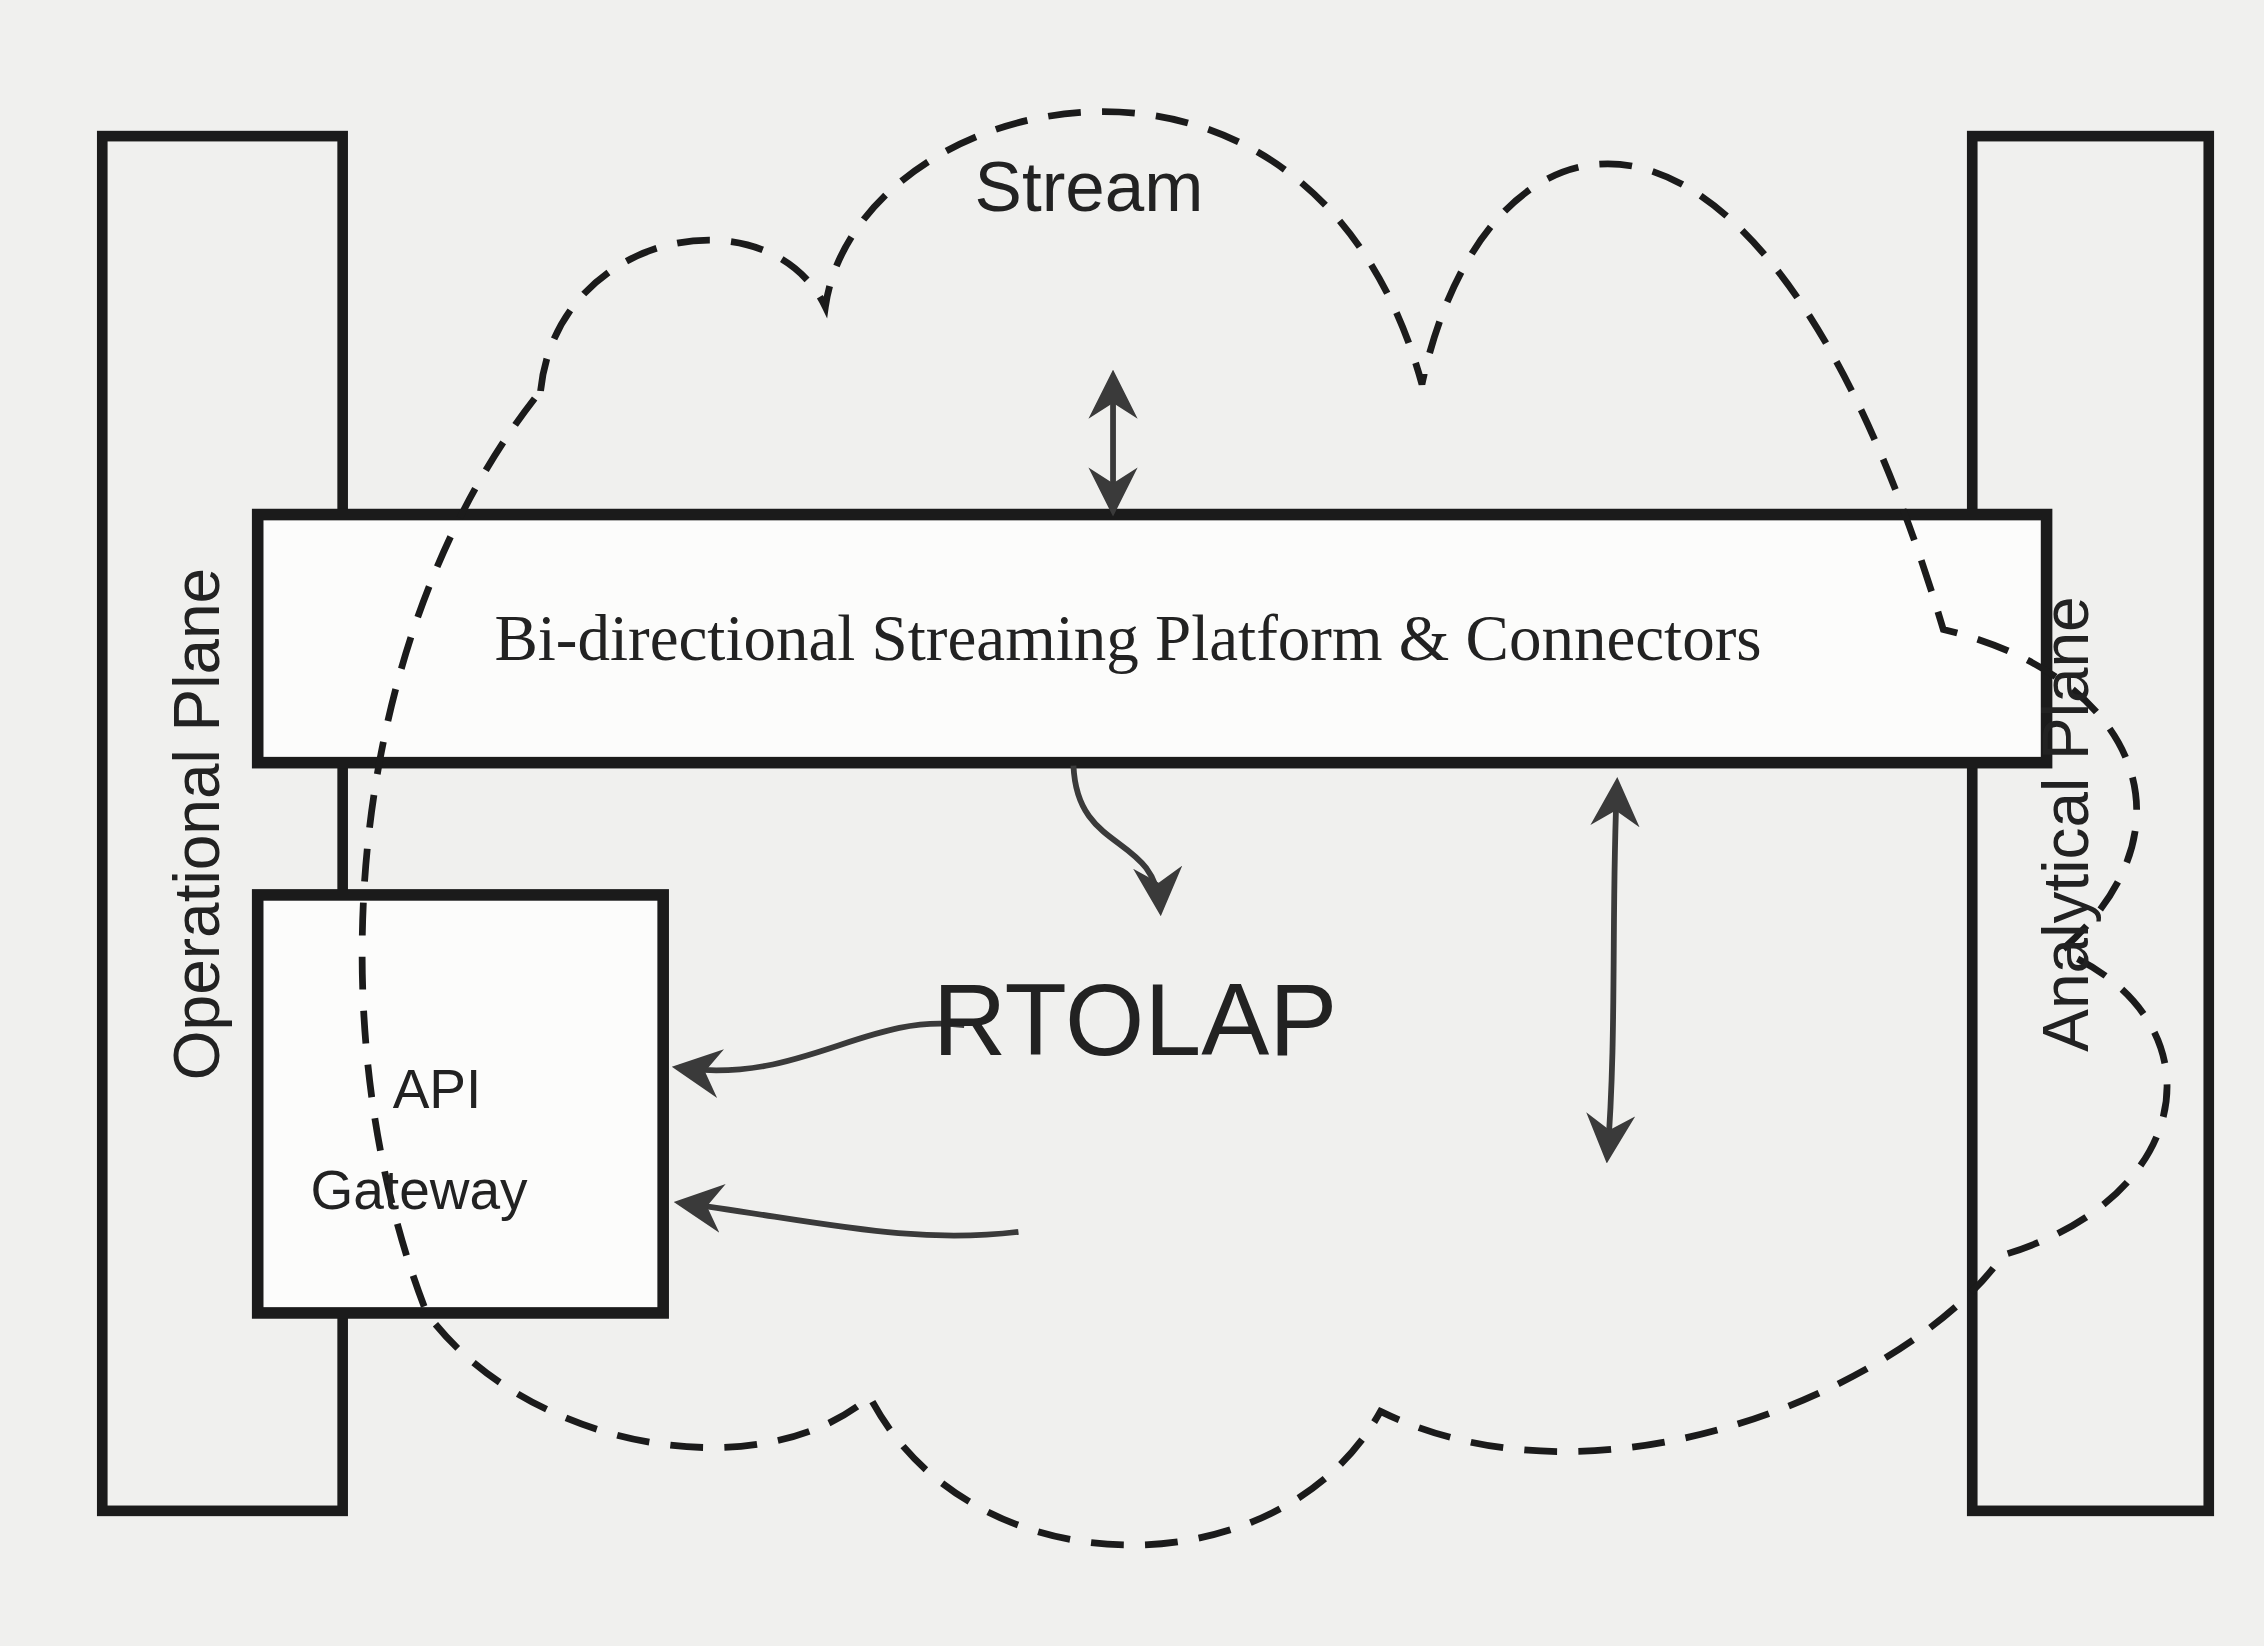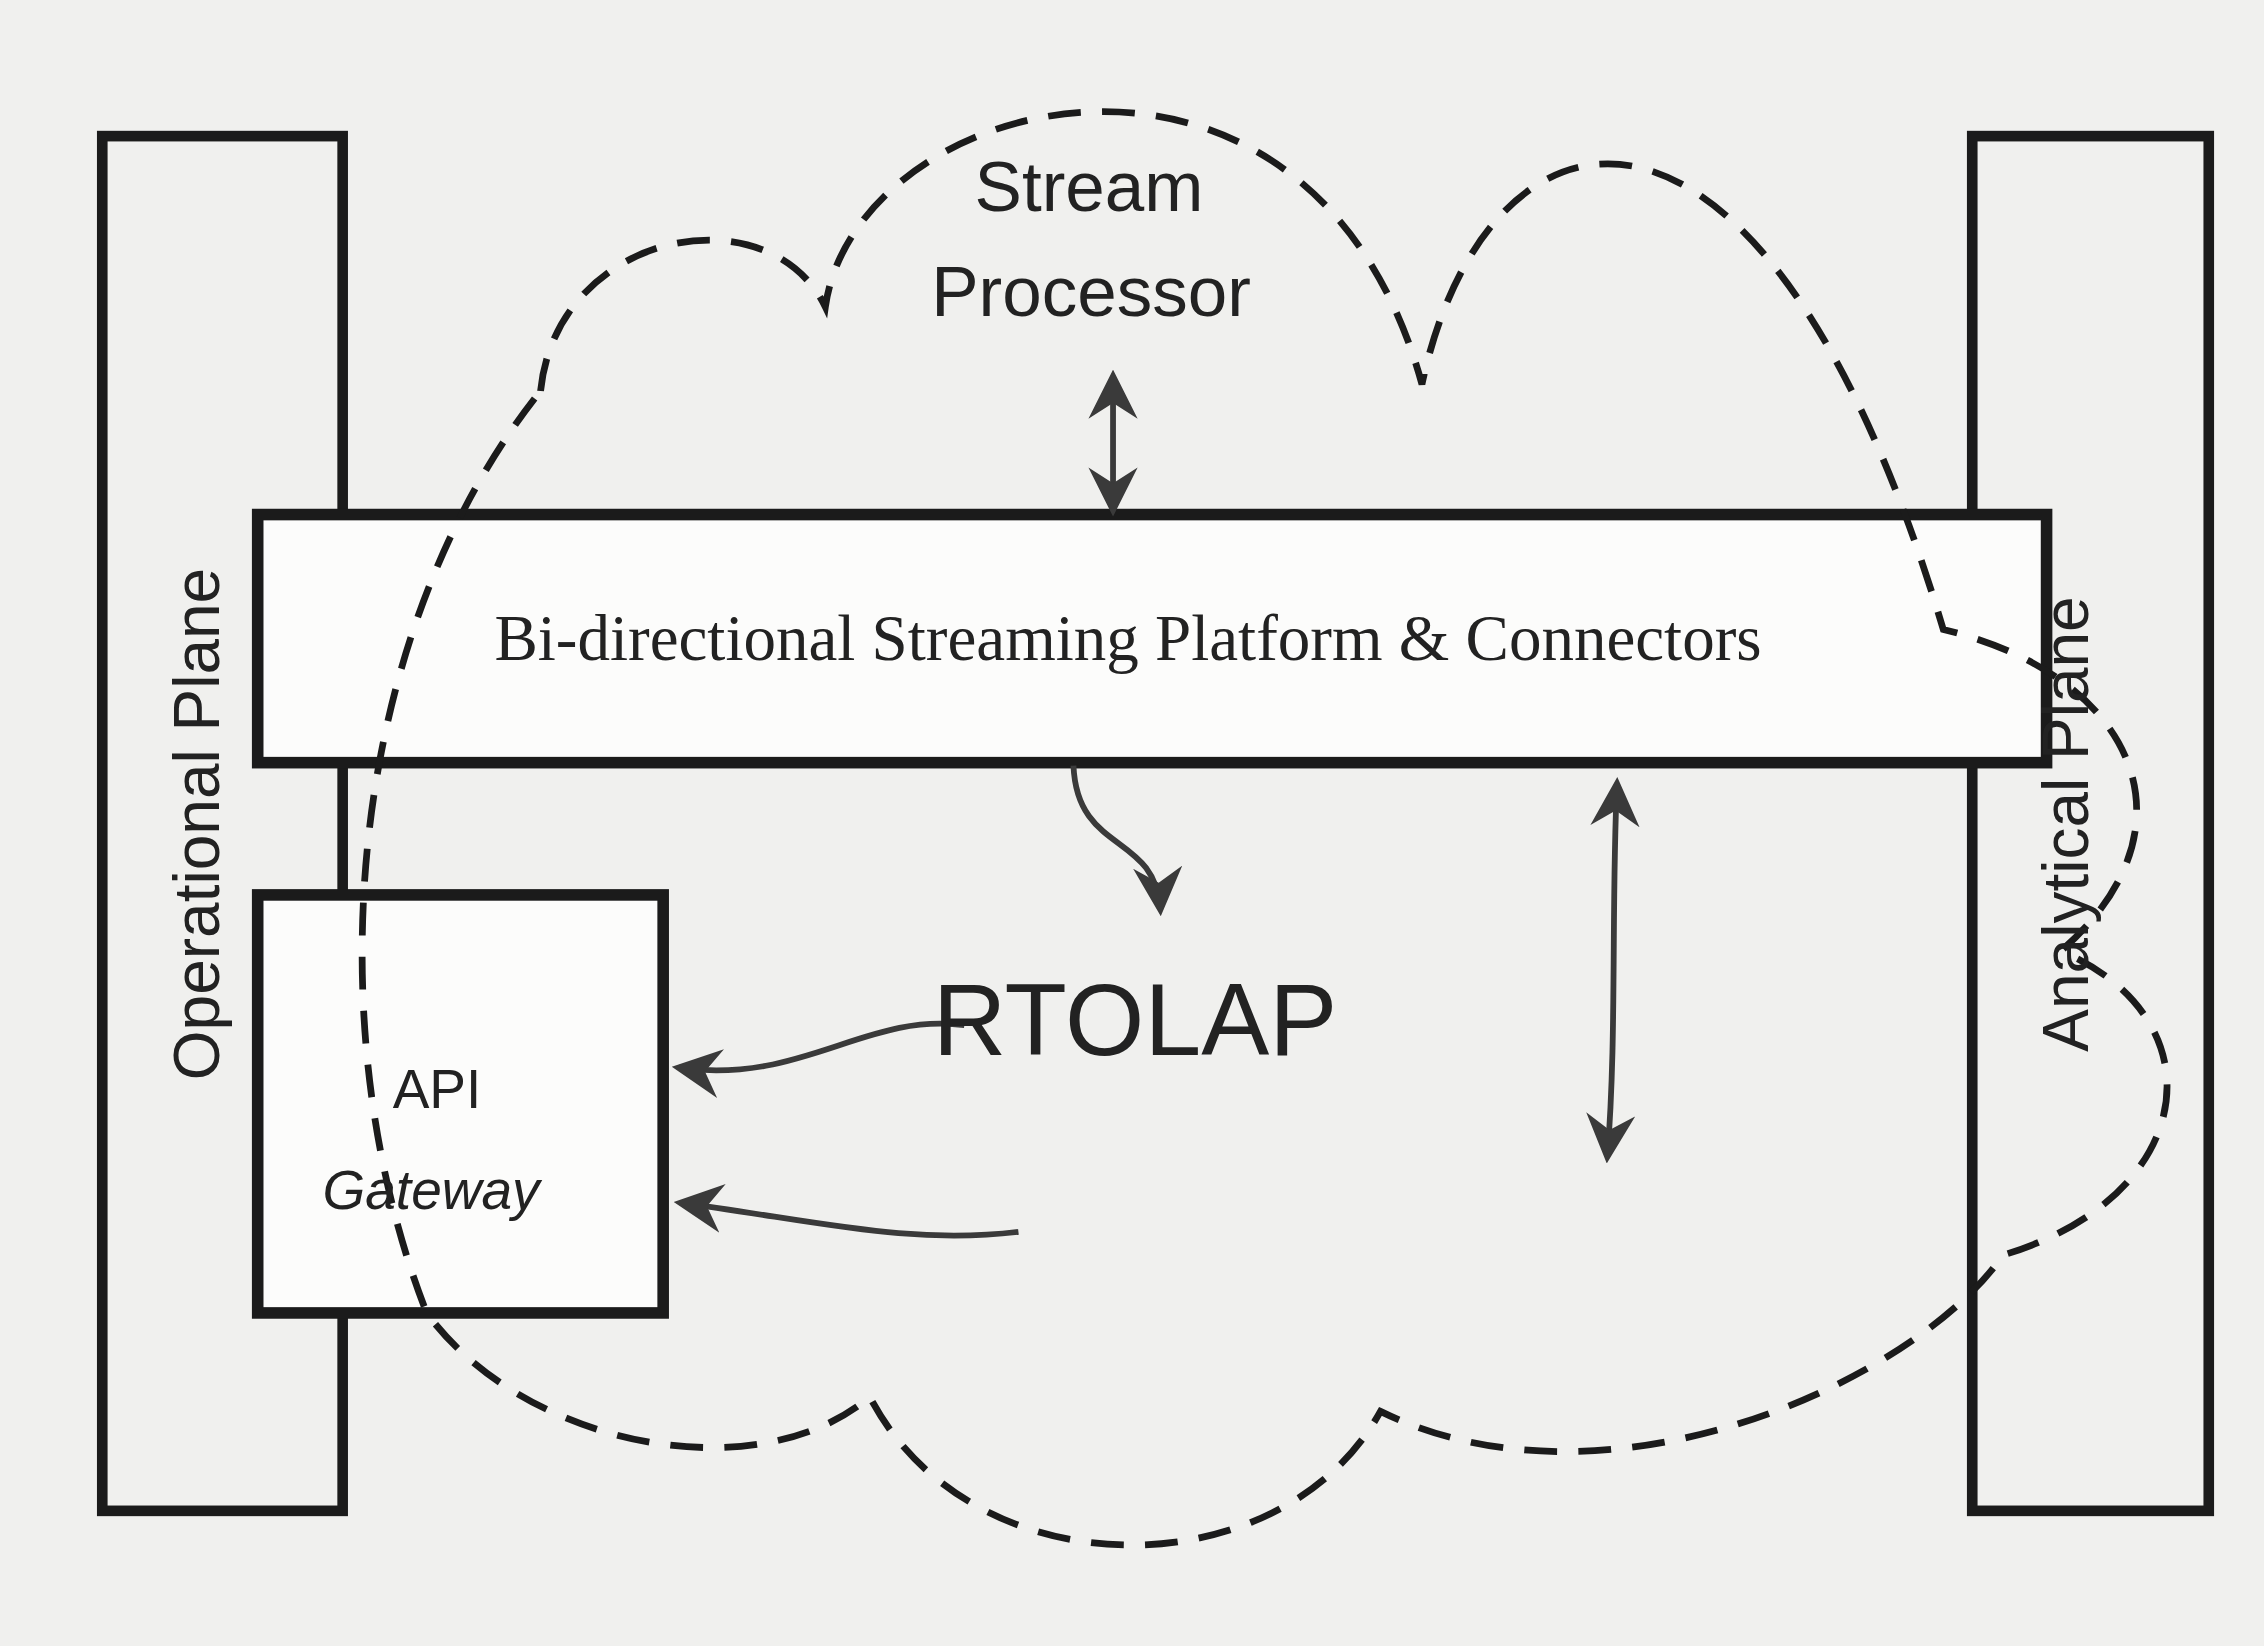--- a/index.html
+++ b/index.html
@@ -65,27 +65,26 @@
       Z"></path>
 
     <path class="arrow-line" d="M 1128 390 L 1128 528" marker-start="url(#ahStart)" marker-end="url(#ahEnd)"></path>
     <path class="arrow-line" d="M 1650 812 C 1644 940 1650 1075 1640 1198" marker-start="url(#ahStart)" marker-end="url(#ahEnd)"></path>
     <path class="arrow-line" d="M 1087 793 C 1091 885 1172 862 1177 942" marker-end="url(#ahEnd)"></path>
     <path class="arrow-line" d="M 974 1062 C 872 1048 806 1124 678 1106" marker-end="url(#ahEnd)"></path>
     <path class="arrow-line" d="M 1030 1276 C 916 1290 818 1264 680 1246" marker-end="url(#ahEnd)"></path>
   </svg>
 
   <div class="lbl stream-line" style="left:1089px;top:186px;">Stream</div>
-  <div class="lbl stream-line" style="left:1091px;top:291px;">Processor</div>
 
   <div class="lbl platform-line" style="left:1128px;top:638px;">Bi-directional Streaming Platform &amp; Connectors</div>
 
   <div class="lbl rtolap-line" style="left:1135px;top:1020px;">RTOLAP</div>
 
 
   <div class="lbl api-line" style="left:437px;top:1089px;">API</div>
-  <div class="lbl api-line" style="left:431px;top:1190px;font-style:italic;">Gateway</div>
+  <div class="lbl api-line" style="left:419px;top:1190px;">Gateway</div>
 
   <div class="lbl rot plane-line" style="left:197px;top:824px;">Operational Plane</div>
   <div class="lbl rot plane-line" style="left:2066px;top:824px;">Analytical Plane</div>
 
 </div>
 
 
 </body></html>

